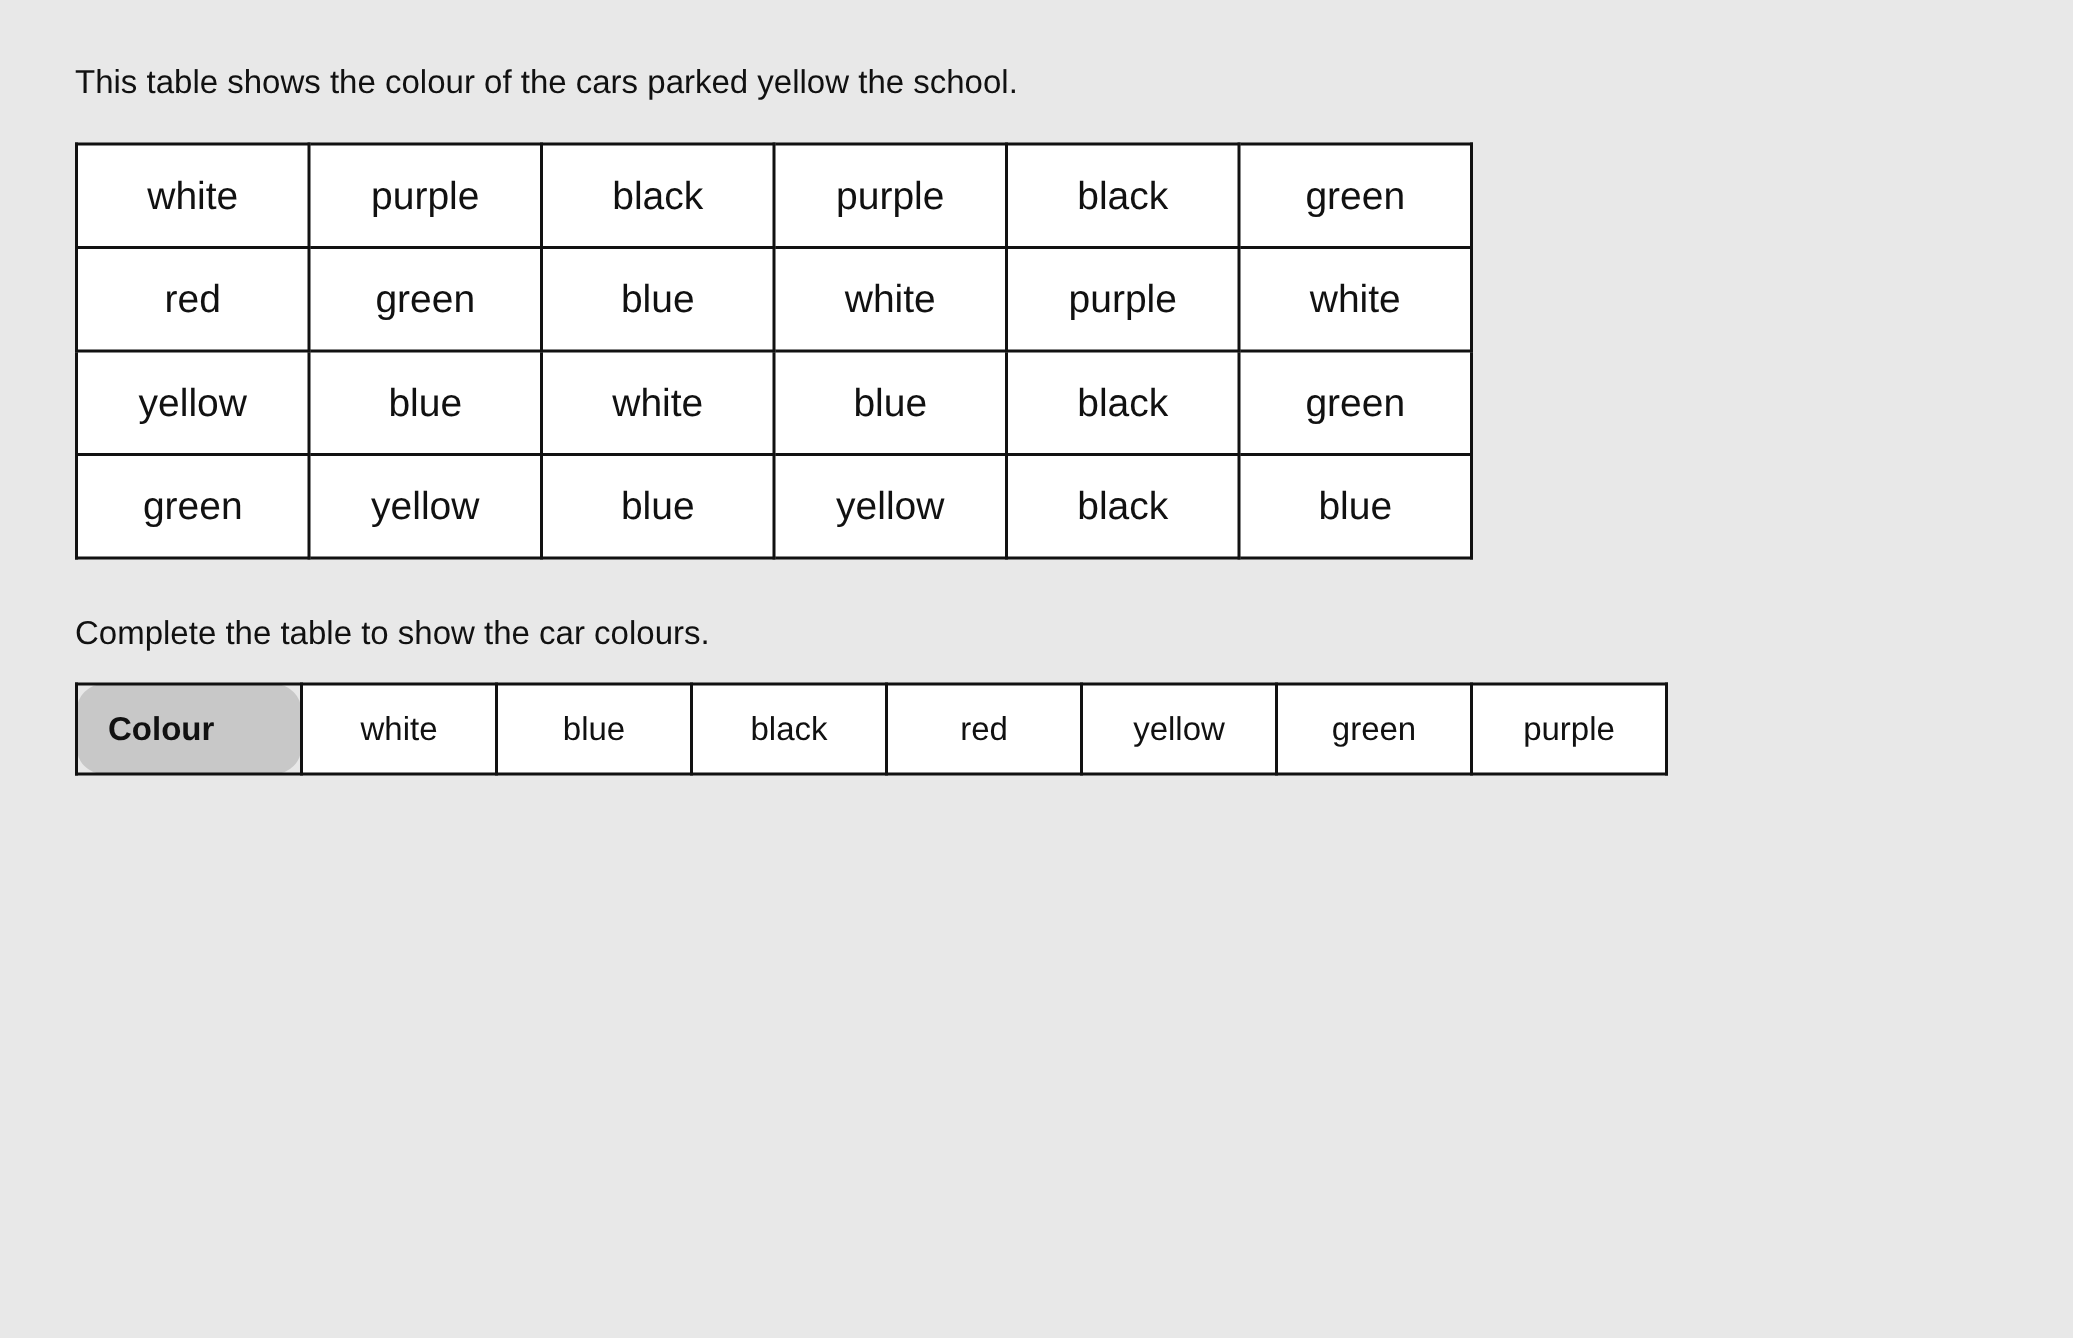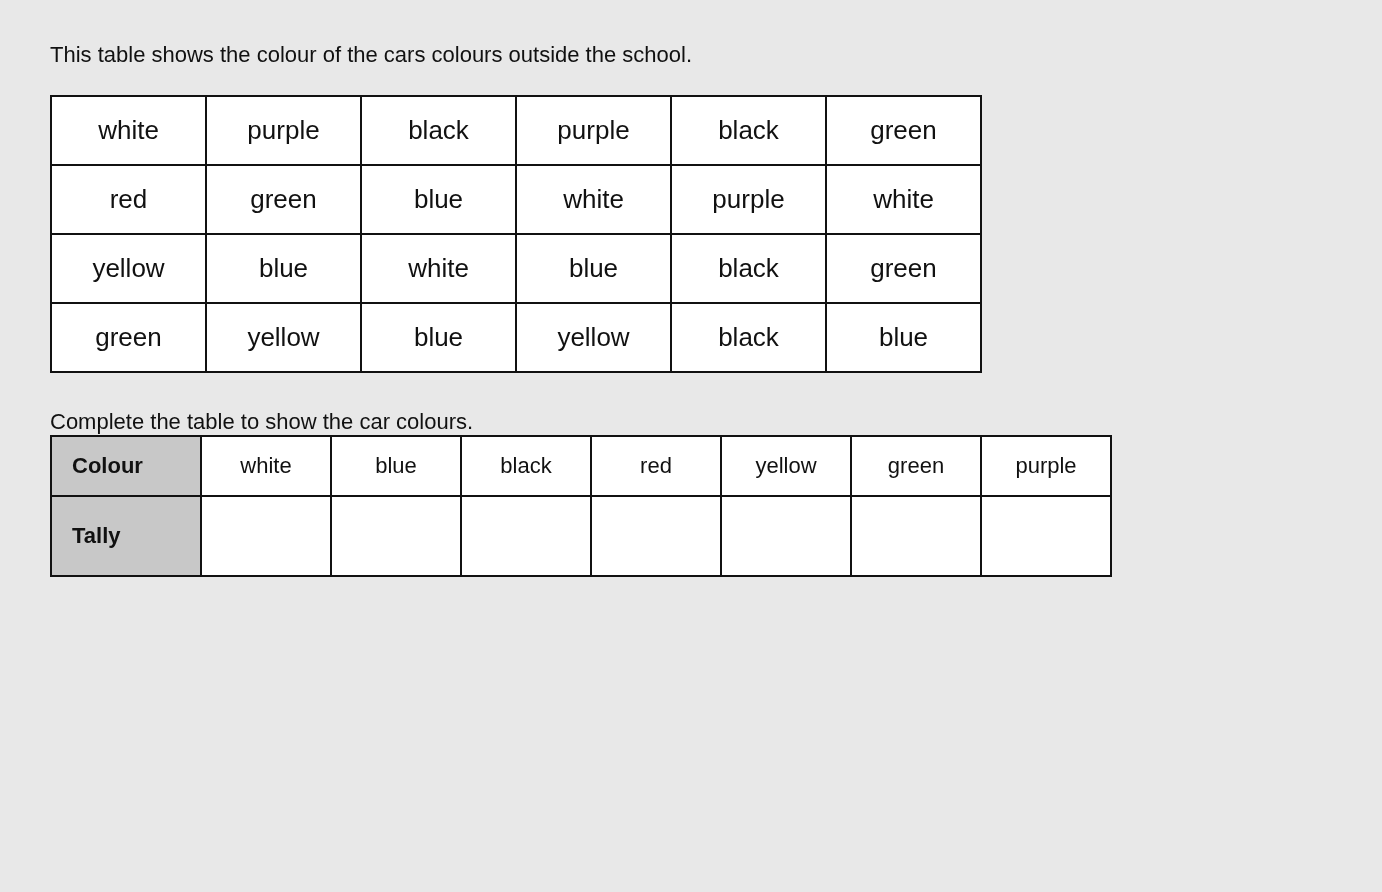--- a/index.html
+++ b/index.html
@@ -31,40 +31,42 @@
       font-size: 26px;
       text-align: center;
       min-width: 155px;
       background: #fff;
       color: #111;
     }
 
     
     .section-label {
       font-size: 22px;
+      margin-bottom: 20px;
       color: #111;
     }
 
     .tally-table {
       border-collapse: collapse;
     }
 
     .tally-table td, .tally-table th {
       border: 2px solid #111;
       font-size: 22px;
       color: #111;
     }
 
     .tally-table .row-header {
       background-color: #c8c8c8;
       font-weight: bold;
       padding: 16px 20px;
       min-width: 150px;
       text-align: left;
       vertical-align: middle;
+      border-radius: 18px;
     }
 
     .tally-table .color-header {
       background-color: #fff;
       text-align: center;
       padding: 10px 20px;
       min-width: 130px;
       vertical-align: middle;
     }
 
@@ -78,21 +80,21 @@
       height: 80px;
     }
 
     .tally-table tr.freq-row .data-cell {
       height: 65px;
     }
   </style>
 </head>
 <body>
 
-<p class="intro-text">This table shows the colour of the cars colours outside the school.</p>
+<p class="intro-text">This table shows the colour of the cars parked yellow the school.</p>
 
 <table class="color-table">
   <tbody id="color-grid-body">
   <tr>
         <td>white</td>
         <td>purple</td>
         <td>black</td>
         <td>purple</td>
         <td>black</td>
         <td>green</td>
@@ -131,24 +133,14 @@
   <tr>
         <td class="row-header">Colour</td>
         <td class="color-header">white</td>
         <td class="color-header">blue</td>
         <td class="color-header">black</td>
         <td class="color-header">red</td>
         <td class="color-header">yellow</td>
         <td class="color-header">green</td>
         <td class="color-header">purple</td>
       </tr>
-      <tr class="tally-row">
-        <td class="row-header">Tally</td>
-        <td class="data-cell"></td>
-        <td class="data-cell"></td>
-        <td class="data-cell"></td>
-        <td class="data-cell"></td>
-        <td class="data-cell"></td>
-        <td class="data-cell"></td>
-        <td class="data-cell"></td>
-      </tr>
     </tbody>
 </table>
 
 </body></html>

